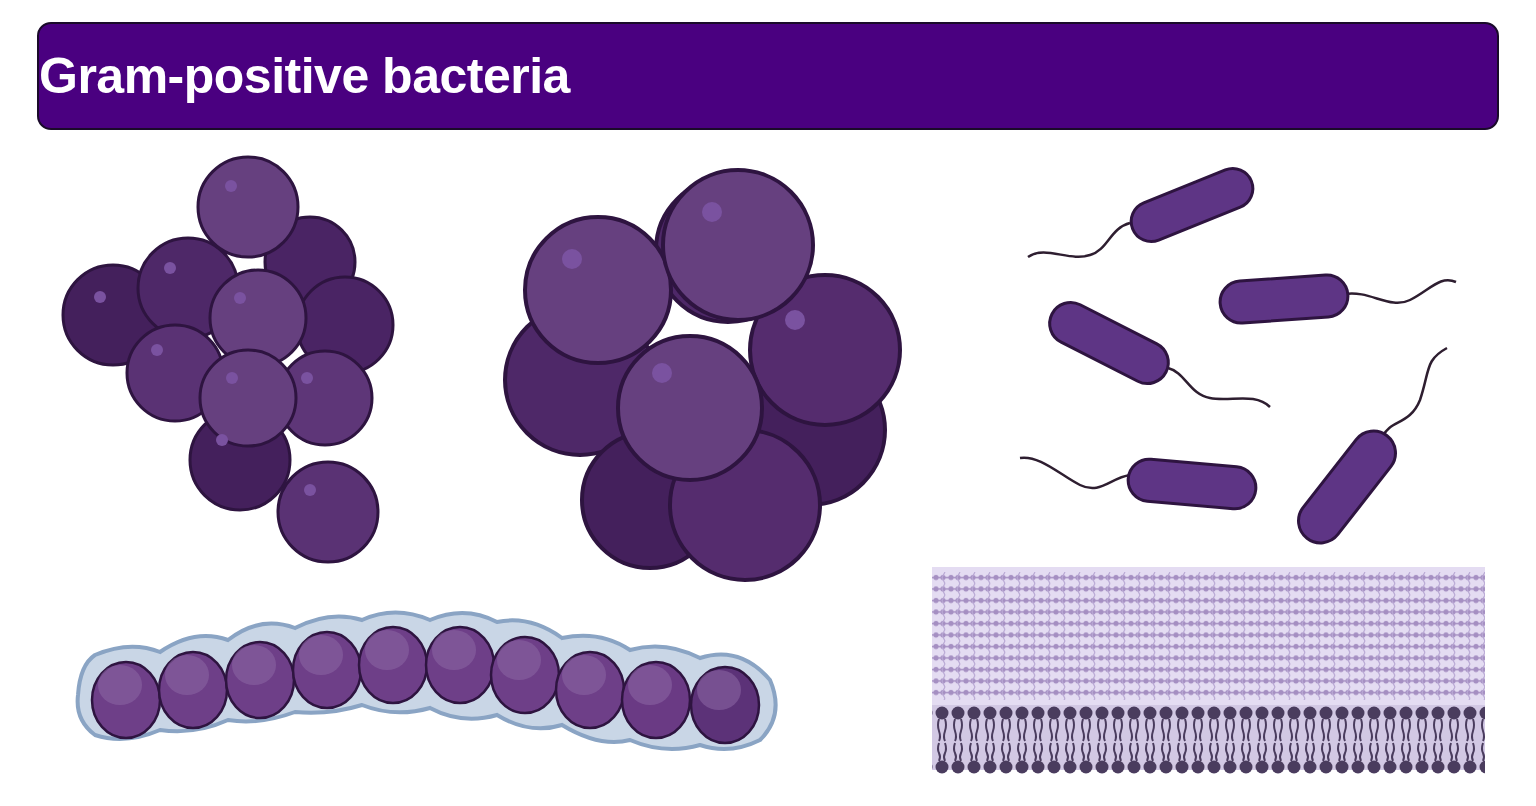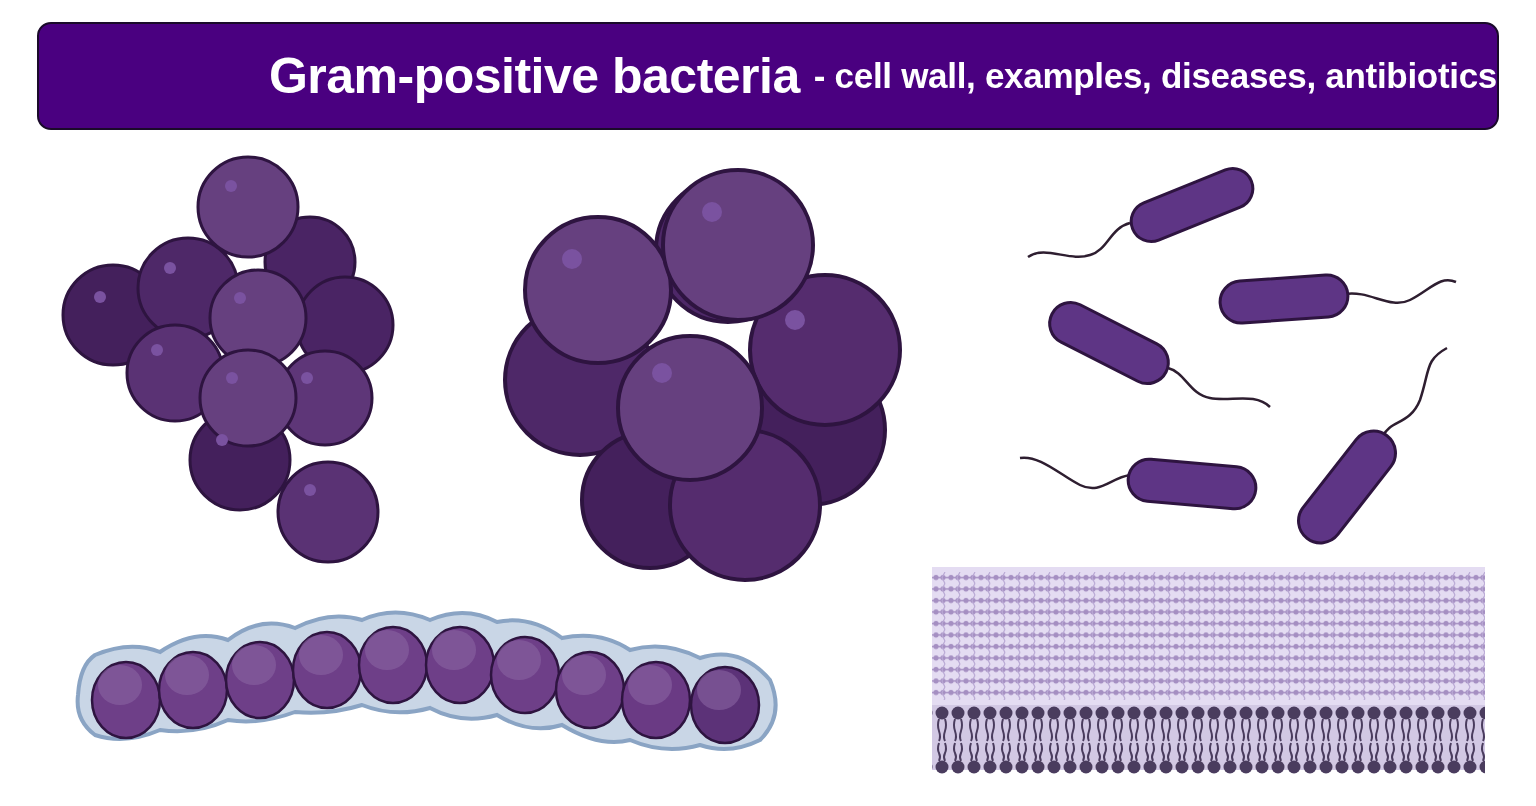--- a/index.html
+++ b/index.html
@@ -1,32 +1,31 @@
 <!DOCTYPE html>
 <html><head>
 <meta charset="utf-8">
 <style>
   html, body { margin:0; padding:0; background:#ffffff; }
   body { width:1536px; height:806px; position:relative; overflow:hidden; font-family:"Liberation Sans", sans-serif; }
   .banner {
     position:absolute; left:37px; top:22px; width:1462px; height:108px;
     background:#4a0080; border:2px solid #1a0a2a; border-radius:14px; box-sizing:border-box;
-    display:flex; align-items:center; justify-content:flex-end; color:#ffffff;
+    display:flex; align-items:center; justify-content:space-between; color:#ffffff;
     white-space:nowrap;
   }
   .banner .main { font-weight:bold; font-size:50px; letter-spacing:-0.5px; }
   .banner .sub { font-weight:bold; font-size:35px; margin-left:14px; letter-spacing:-0.3px; }
   .art { position:absolute; left:0; top:0; }
 </style>
 </head>
 <body>
 
 <div class="banner">
   <span class="main">Gram-positive bacteria</span>
-  <span class="sub">- cell wall, examples, diseases, antibiotics</span>
 </div>
 
 <svg class="art" width="1536" height="806" viewBox="0 0 1536 806" xmlns="http://www.w3.org/2000/svg">
 
   <g stroke="#2e1440" stroke-width="3">
     <circle cx="113" cy="315" r="50" fill="#44205c"></circle>
     <circle cx="310" cy="262" r="45" fill="#4a2464"></circle>
     <circle cx="345" cy="325" r="48" fill="#4a2464"></circle>
     <circle cx="188" cy="288" r="50" fill="#4e2868"></circle>
     <circle cx="240" cy="460" r="50" fill="#44205c"></circle>

